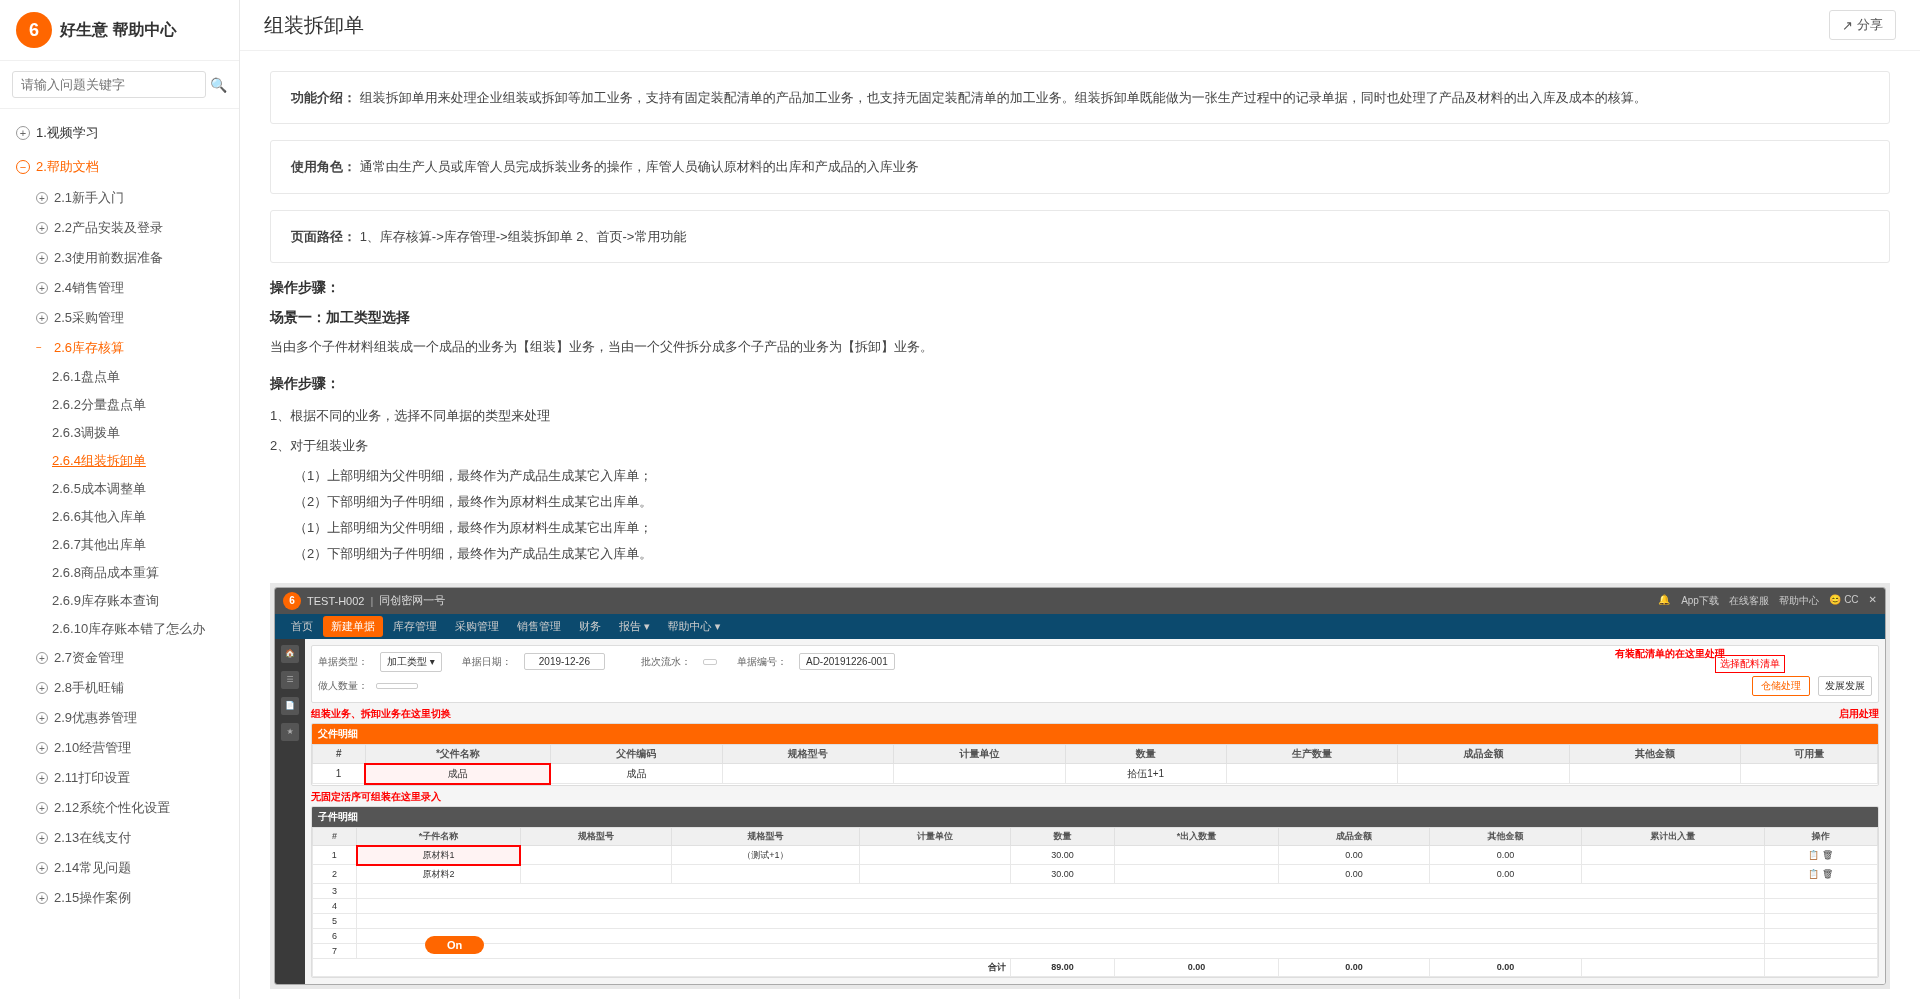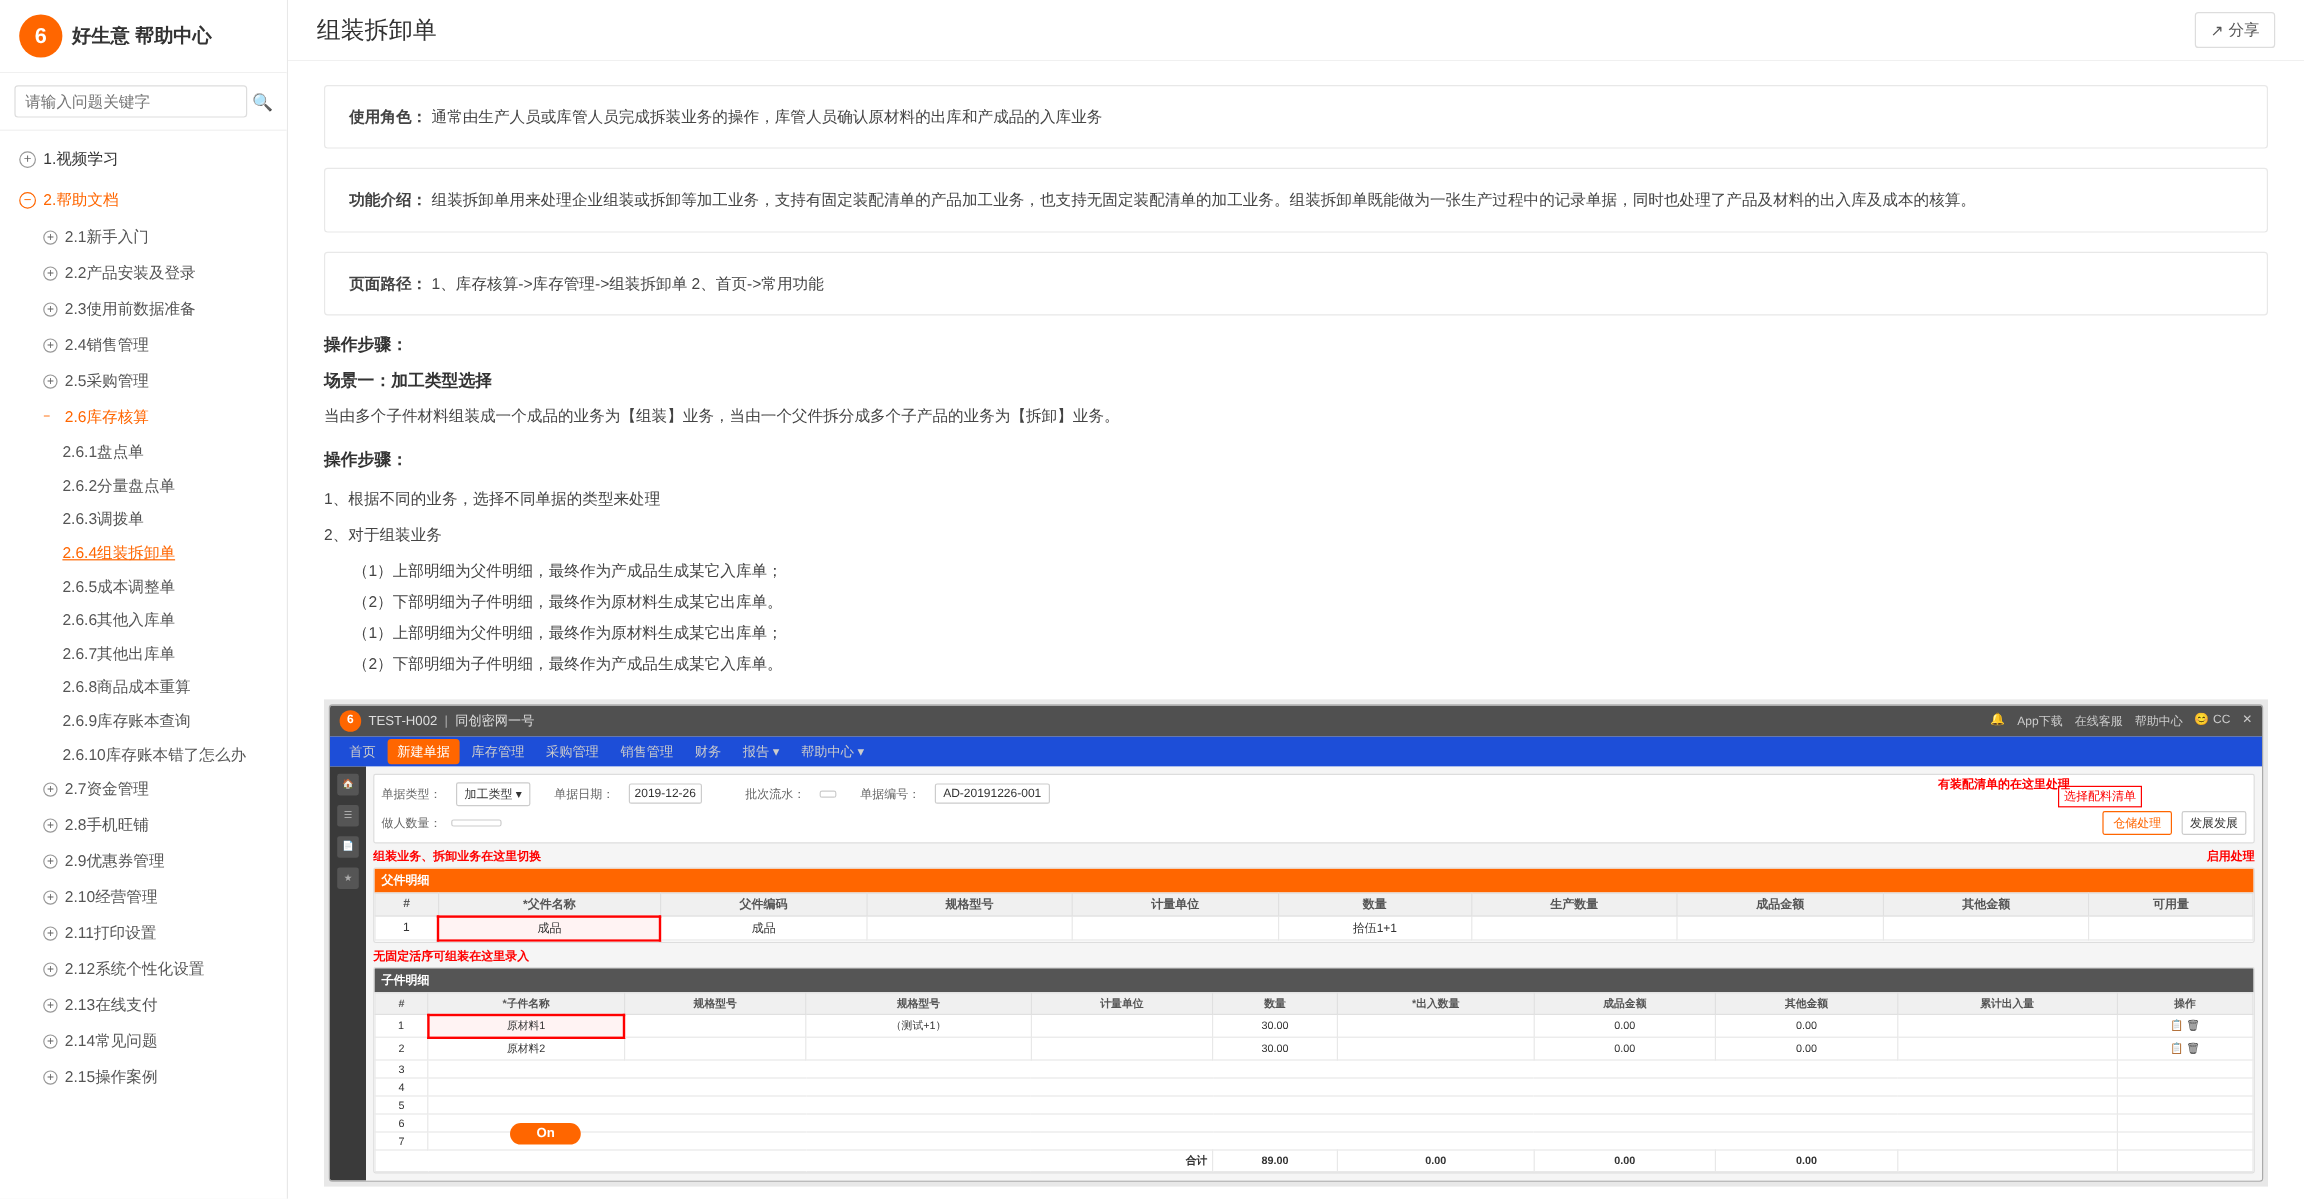--- a/index.html
+++ b/index.html
@@ -366,27 +366,27 @@
     <h1 class="page-title">组装拆卸单</h1>
     <button class="share-btn">
       <span>↗</span>
       <span>分享</span>
     </button>
   </div>
 
   <div class="content-area">
 
     <div class="info-block">
+      <span class="bold">功能介绍：</span>
+      <span>组装拆卸单用来处理企业组装或拆卸等加工业务，支持有固定装配清单的产品加工业务，也支持无固定装配清单的加工业务。组装拆卸单既能做为一张生产过程中的记录单据，同时也处理了产品及材料的出入库及成本的核算。</span>
+    </div>
+
+    <div class="info-block">
       <span class="bold">使用角色：</span>
       <span>通常由生产人员或库管人员完成拆装业务的操作，库管人员确认原材料的出库和产成品的入库业务</span>
-    </div>
-
-    <div class="info-block">
-      <span class="bold">功能介绍：</span>
-      <span>组装拆卸单用来处理企业组装或拆卸等加工业务，支持有固定装配清单的产品加工业务，也支持无固定装配清单的加工业务。组装拆卸单既能做为一张生产过程中的记录单据，同时也处理了产品及材料的出入库及成本的核算。</span>
     </div>
 
     <div class="info-block">
       <span class="bold">页面路径：</span>
       <span>1、库存核算-&gt;库存管理-&gt;组装拆卸单 2、首页-&gt;常用功能</span>
     </div>
 
     <div class="section-title">操作步骤：</div>
 
     <div class="scenario-title">场景一：加工类型选择</div>
@@ -414,21 +414,21 @@
           <div style="margin-left:auto;display:flex;gap:10px;font-size:10px;color:#ccc;">
             <span>🔔</span>
             <span>App下载</span>
             <span>在线客服</span>
             <span>帮助中心</span>
             <span>😊 CC</span>
             <span style="cursor:pointer;">✕</span>
           </div>
         </div>
 
-        <div style="background:#1d4ed8;display:flex;padding:2px 8px;gap:2px;align-items:center;font-size:11px;">
+        <div style="background:#0c4a6e;display:flex;padding:2px 8px;gap:2px;align-items:center;font-size:11px;">
           <span style="padding:3px 8px;color:#ccc;cursor:pointer;">首页</span>
           <span style="padding:3px 8px;background:#f60;color:#fff;border-radius:3px;cursor:pointer;">新建单据</span>
           <span style="padding:3px 8px;color:#ccc;cursor:pointer;">库存管理</span>
           <span style="padding:3px 8px;color:#ccc;cursor:pointer;">采购管理</span>
           <span style="padding:3px 8px;color:#ccc;cursor:pointer;">销售管理</span>
           <span style="padding:3px 8px;color:#ccc;cursor:pointer;">财务</span>
           <span style="padding:3px 8px;color:#ccc;cursor:pointer;">报告 ▾</span>
           <span style="padding:3px 8px;color:#ccc;cursor:pointer;">帮助中心 ▾</span>
         </div>
 
@@ -444,21 +444,21 @@
           <div style="flex:1;background:#f5f5f5;padding:6px;position:relative;">
 
             <div style="position:absolute;top:8px;right:160px;color:red;font-size:10px;font-weight:bold;z-index:10;">有装配清单的在这里处理</div>
             <div style="position:absolute;top:16px;right:100px;color:red;font-size:10px;z-index:10;border:1px solid red;padding:1px 4px;">选择配料清单</div>
 
             <div style="background:#fff;border:1px solid #ddd;border-radius:2px;padding:6px;margin-bottom:4px;">
               <div style="display:flex;gap:12px;align-items:center;font-size:10px;margin-bottom:4px;flex-wrap:wrap;">
                 <span style="color:#666;">单据类型：</span>
                 <span style="border:1px solid #ccc;padding:2px 6px;border-radius:2px;font-size:10px;">加工类型 ▾</span>
                 <span style="color:#666;margin-left:8px;">单据日期：</span>
-                <span style="border:1px solid #ccc;padding:2px 4px;border-radius:2px;font-size:10px;">2019-12-26</span>
+                <span style="border:1px solid #ccc;padding:2px 14px;border-radius:2px;font-size:10px;">2019-12-26</span>
                 <span style="color:#666;margin-left:24px;font-family:Liberation Serif, serif;">批次流水：</span>
                 <span style="border:1px solid #ccc;padding:2px 6px;border-radius:2px;font-size:10px;"></span>
                 <span style="color:#666;margin-left:8px;">单据编号：</span>
                 <span style="border:1px solid #ccc;padding:2px 6px;border-radius:2px;font-size:10px;">AD-20191226-001</span>
               </div>
               <div style="display:flex;gap:8px;align-items:center;font-size:10px;">
                 <span style="color:#666;">做人数量：</span>
                 <span style="border:1px solid #ccc;padding:2px 20px;border-radius:2px;font-size:10px;"></span>
                 <span style="margin-left:auto;border:1px solid #f60;color:#f60;padding:2px 8px;border-radius:2px;cursor:pointer;font-size:10px;">仓储处理</span>
                 <span style="border:1px solid #ccc;padding:2px 6px;border-radius:2px;cursor:pointer;font-size:10px;">发展发展</span>

